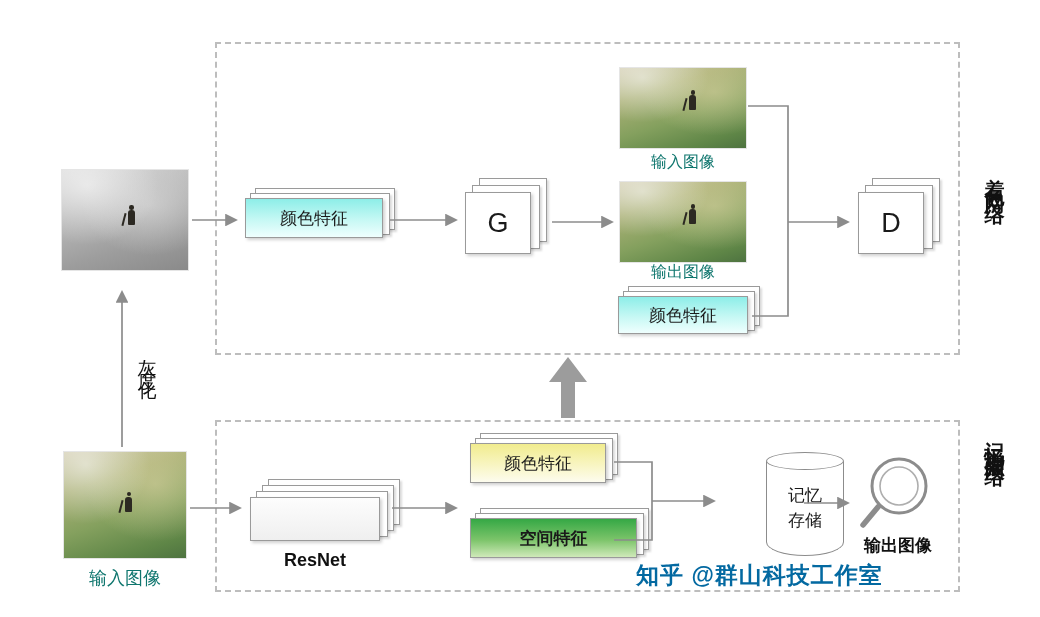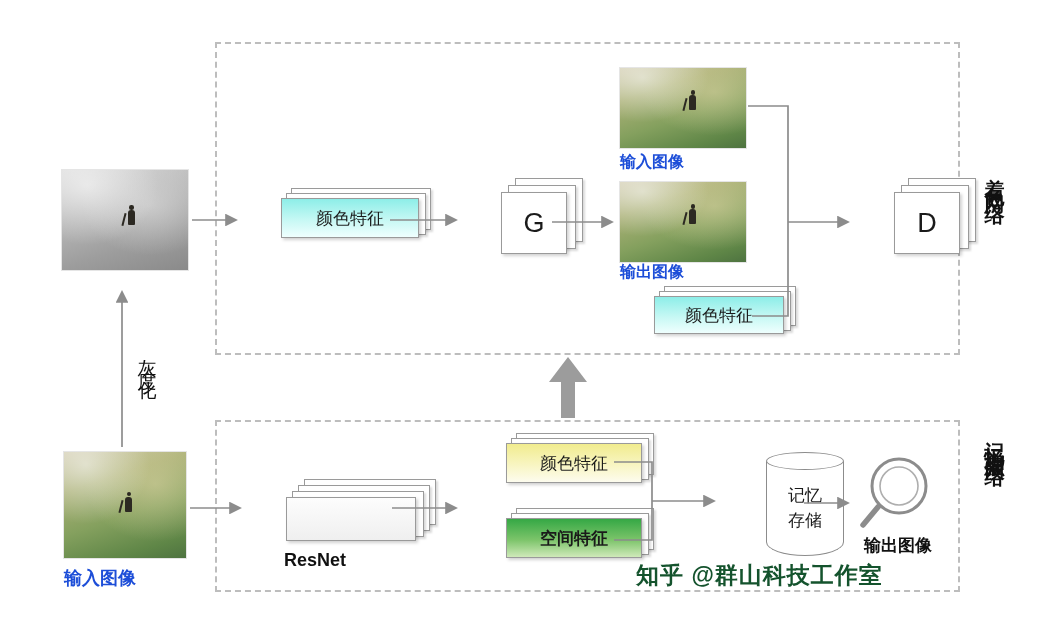--- a/index.html
+++ b/index.html
@@ -11,44 +11,44 @@
      radial-gradient(ellipse at 18% 12%, rgba(255,255,255,.55), rgba(255,255,255,0) 45%),
      radial-gradient(ellipse at 75% 30%, rgba(219,213,164,.55), rgba(219,213,164,0) 55%),
      linear-gradient(162deg,#cfc9ab 0%,#aab076 28%,#84a05e 58%,#5f8647 85%,#4e7340 100%);}
   .photo-gray{background:
      radial-gradient(ellipse at 20% 15%, rgba(255,255,255,.6), rgba(255,255,255,0) 50%),
      radial-gradient(ellipse at 70% 35%, rgba(230,230,230,.5), rgba(230,230,230,0) 55%),
      linear-gradient(162deg,#d8d8d8 0%,#b9b9b9 35%,#9d9d9d 70%,#8a8a8a 100%);}
   .figure{position:absolute;width:7px;height:15px;background:#2c2922;border-radius:3px 3px 1px 1px;}
   .figure::before{content:"";position:absolute;top:-5px;left:1.5px;width:4.5px;height:4.5px;border-radius:50%;background:#2c2922;}
   .figure::after{content:"";position:absolute;top:3px;left:-5px;width:2px;height:13px;background:#2c2922;transform:rotate(14deg);}
-  .img-label{position:absolute;font-size:16px;font-weight:700;color:#1d4ed8;}
+  .img-label{position:absolute;text-align:center;font-size:16px;font-weight:400;color:#0f766e;}
   .vtext{position:absolute;writing-mode:vertical-rl;text-orientation:upright;font-weight:600;color:#111;}
-  .stack{position:absolute;margin-left:36px;}
+  .stack{position:absolute;}
   .stack .layer{position:absolute;left:0;top:0;width:100%;height:100%;background:#fff;border:1px solid #9a9a9a;box-shadow:2px 2px 2px rgba(0,0,0,.15);}
   .stack .l1{transform:translate(5px,-5px);}
   .stack .l2{transform:translate(10px,-10px);}
   .stack .l3{transform:translate(15px,-15px);}
   .resnet .l1{transform:translate(6px,-6px);}
   .resnet .l2{transform:translate(12px,-12px);}
   .resnet .l3{transform:translate(18px,-18px);}
   .sq .l1{transform:translate(7px,-7px);}
   .sq .l2{transform:translate(14px,-14px);}
   .stack .face{position:absolute;left:0;top:0;width:100%;height:100%;border:1px solid #9a9a9a;background:#fff;display:flex;align-items:center;justify-content:center;font-size:17px;font-weight:500;box-sizing:border-box;box-shadow:2px 2px 3px rgba(0,0,0,.18);}
   .stack.cyan .face{background:linear-gradient(180deg,#8deee8 0%,#c6f8f4 55%,#effffe 100%);}
   .stack.yellow .face{background:linear-gradient(180deg,#f1ec8e 0%,#f8f5c2 55%,#fdfcee 100%);}
   .stack.green .face{background:linear-gradient(180deg,#35a845 0%,#7cc46a 55%,#cfe9b9 100%);font-weight:700;}
   .stack.resnet .face{background:linear-gradient(180deg,#fdfdfd 0%,#efefef 100%);}
   .stack.letter .face{font-size:27px;font-weight:500;}
   .plain-label{position:absolute;text-align:center;font-size:18px;font-weight:700;color:#111;}
   .cyl{position:absolute;margin-left:44px;}
   .cyl-body{position:absolute;left:0;right:0;top:9px;bottom:0;background:#fff;border:1.5px solid #8c8c8c;border-top:none;border-radius:0 0 50% 50%/0 0 14px 14px;}
   .cyl-top{position:absolute;left:0;right:0;top:0;height:18px;background:#fff;border:1.5px solid #8c8c8c;border-radius:50%;box-sizing:border-box;}
   .cyl-label{position:absolute;left:0;right:0;top:32px;text-align:center;font-size:17px;font-weight:500;line-height:1.45;padding:0 14px;box-sizing:border-box;}
-  .watermark{position:absolute;font-size:23px;font-weight:700;color:#14532d;letter-spacing:1px;z-index:6;white-space:nowrap;}
+  .watermark{position:absolute;font-size:23px;font-weight:700;color:#0369a1;letter-spacing:1px;z-index:6;white-space:nowrap;}
   svg.overlay{position:absolute;left:0;top:0;pointer-events:none;z-index:2;}
   .mag{position:absolute;z-index:3;}
 </style>
 </head>
 <body>
 
 <div class="canvas">
 
   <div class="dashed-box" style="left:215px;top:42px;width:745px;height:313px;"></div>
   <div class="dashed-box" style="left:215px;top:420px;width:745px;height:172px;"></div>
@@ -106,21 +106,21 @@
     <div class="face"></div>
   </div>
   <div class="plain-label" style="left:250px;width:130px;top:550px;">ResNet</div>
 
   <div class="stack yellow" style="left:470px;top:443px;width:136px;height:40px;">
     <div class="layer l2"></div>
     <div class="layer l1"></div>
     <div class="face">颜色特征</div>
   </div>
 
-  <div class="stack green" style="left:470px;top:518px;width:136px;height:40px;">
+  <div class="stack green" style="left:470px;top:518px;width:136px;height:40px;padding-left:31px;">
     <div class="layer l2"></div>
     <div class="layer l1"></div>
     <div class="face">空间特征</div>
   </div>
 
   <div class="cyl" style="left:722px;top:452px;width:78px;height:104px;">
     <div class="cyl-body"></div>
     <div class="cyl-top"></div>
     <div class="cyl-label">记忆存储</div>
   </div>

